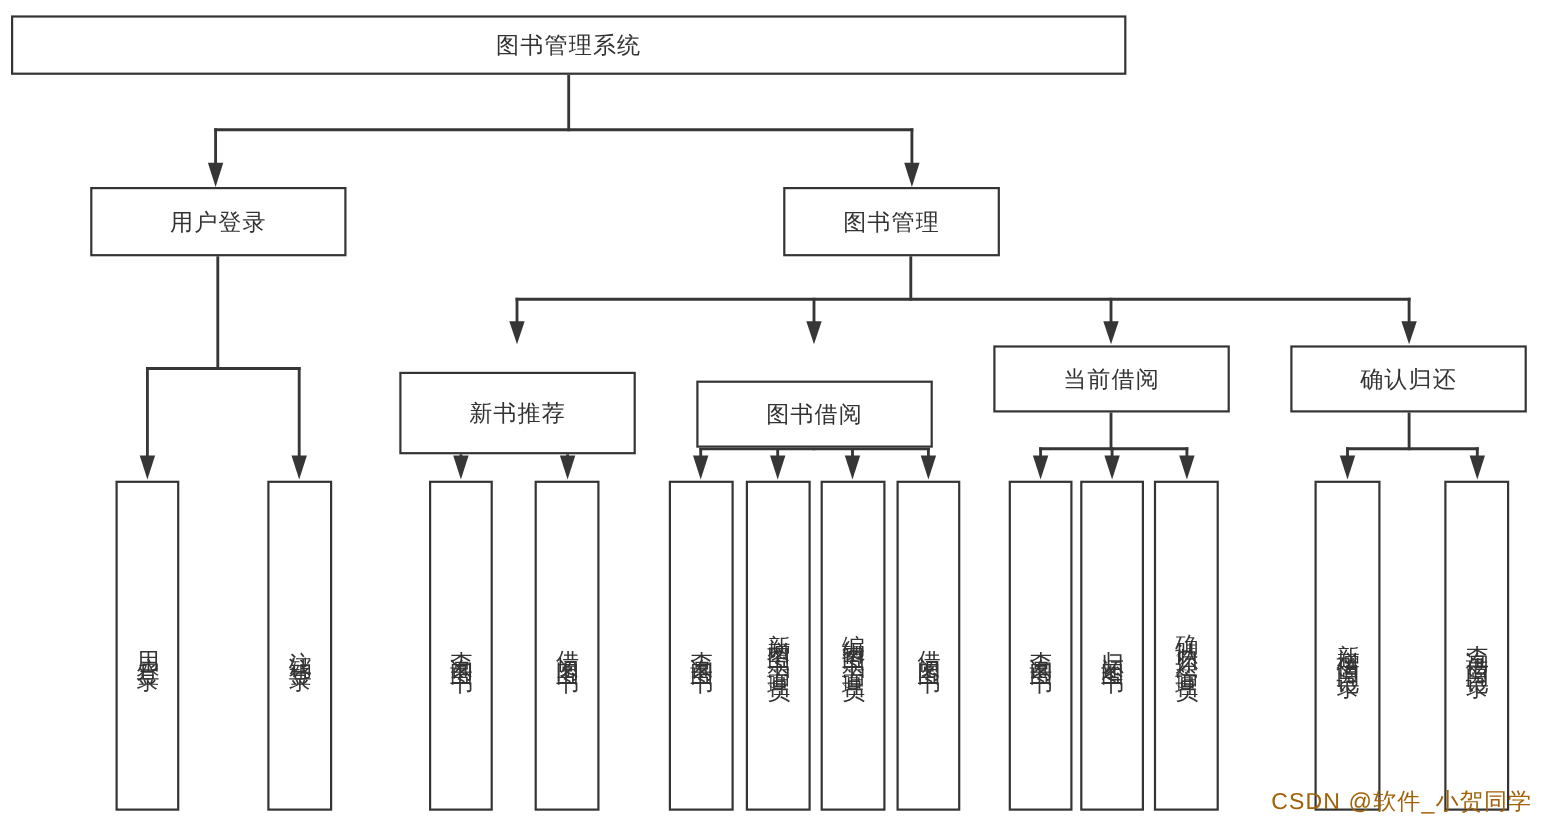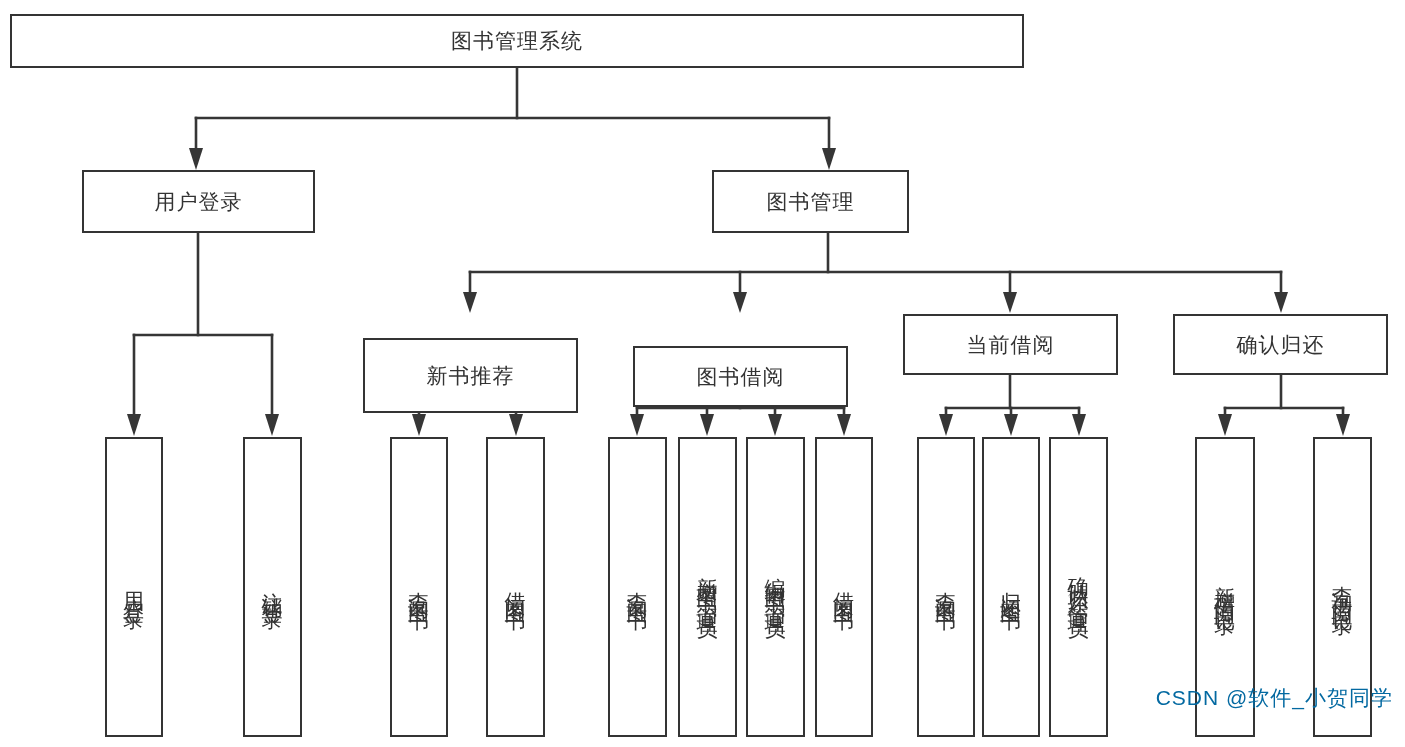--- a/index.html
+++ b/index.html
@@ -40,24 +40,24 @@
   .v-node {
     writing-mode: vertical-rl;
     font-size: 21px;
     letter-spacing: 6px;
     top: 437px;
     height: 300px;
     line-height: 1;
   }
   .watermark {
     position: absolute;
-    top: 684px;
+    top: 714px;
     right: 12px;
     font-size: 21px;
-    color: #0369a1;
+    color: #a16207;
     letter-spacing: 1px;
     white-space: nowrap;
     z-index: 5;
   }
 </style>
 </head>
 <body>
 
 <div class="stage">
 

